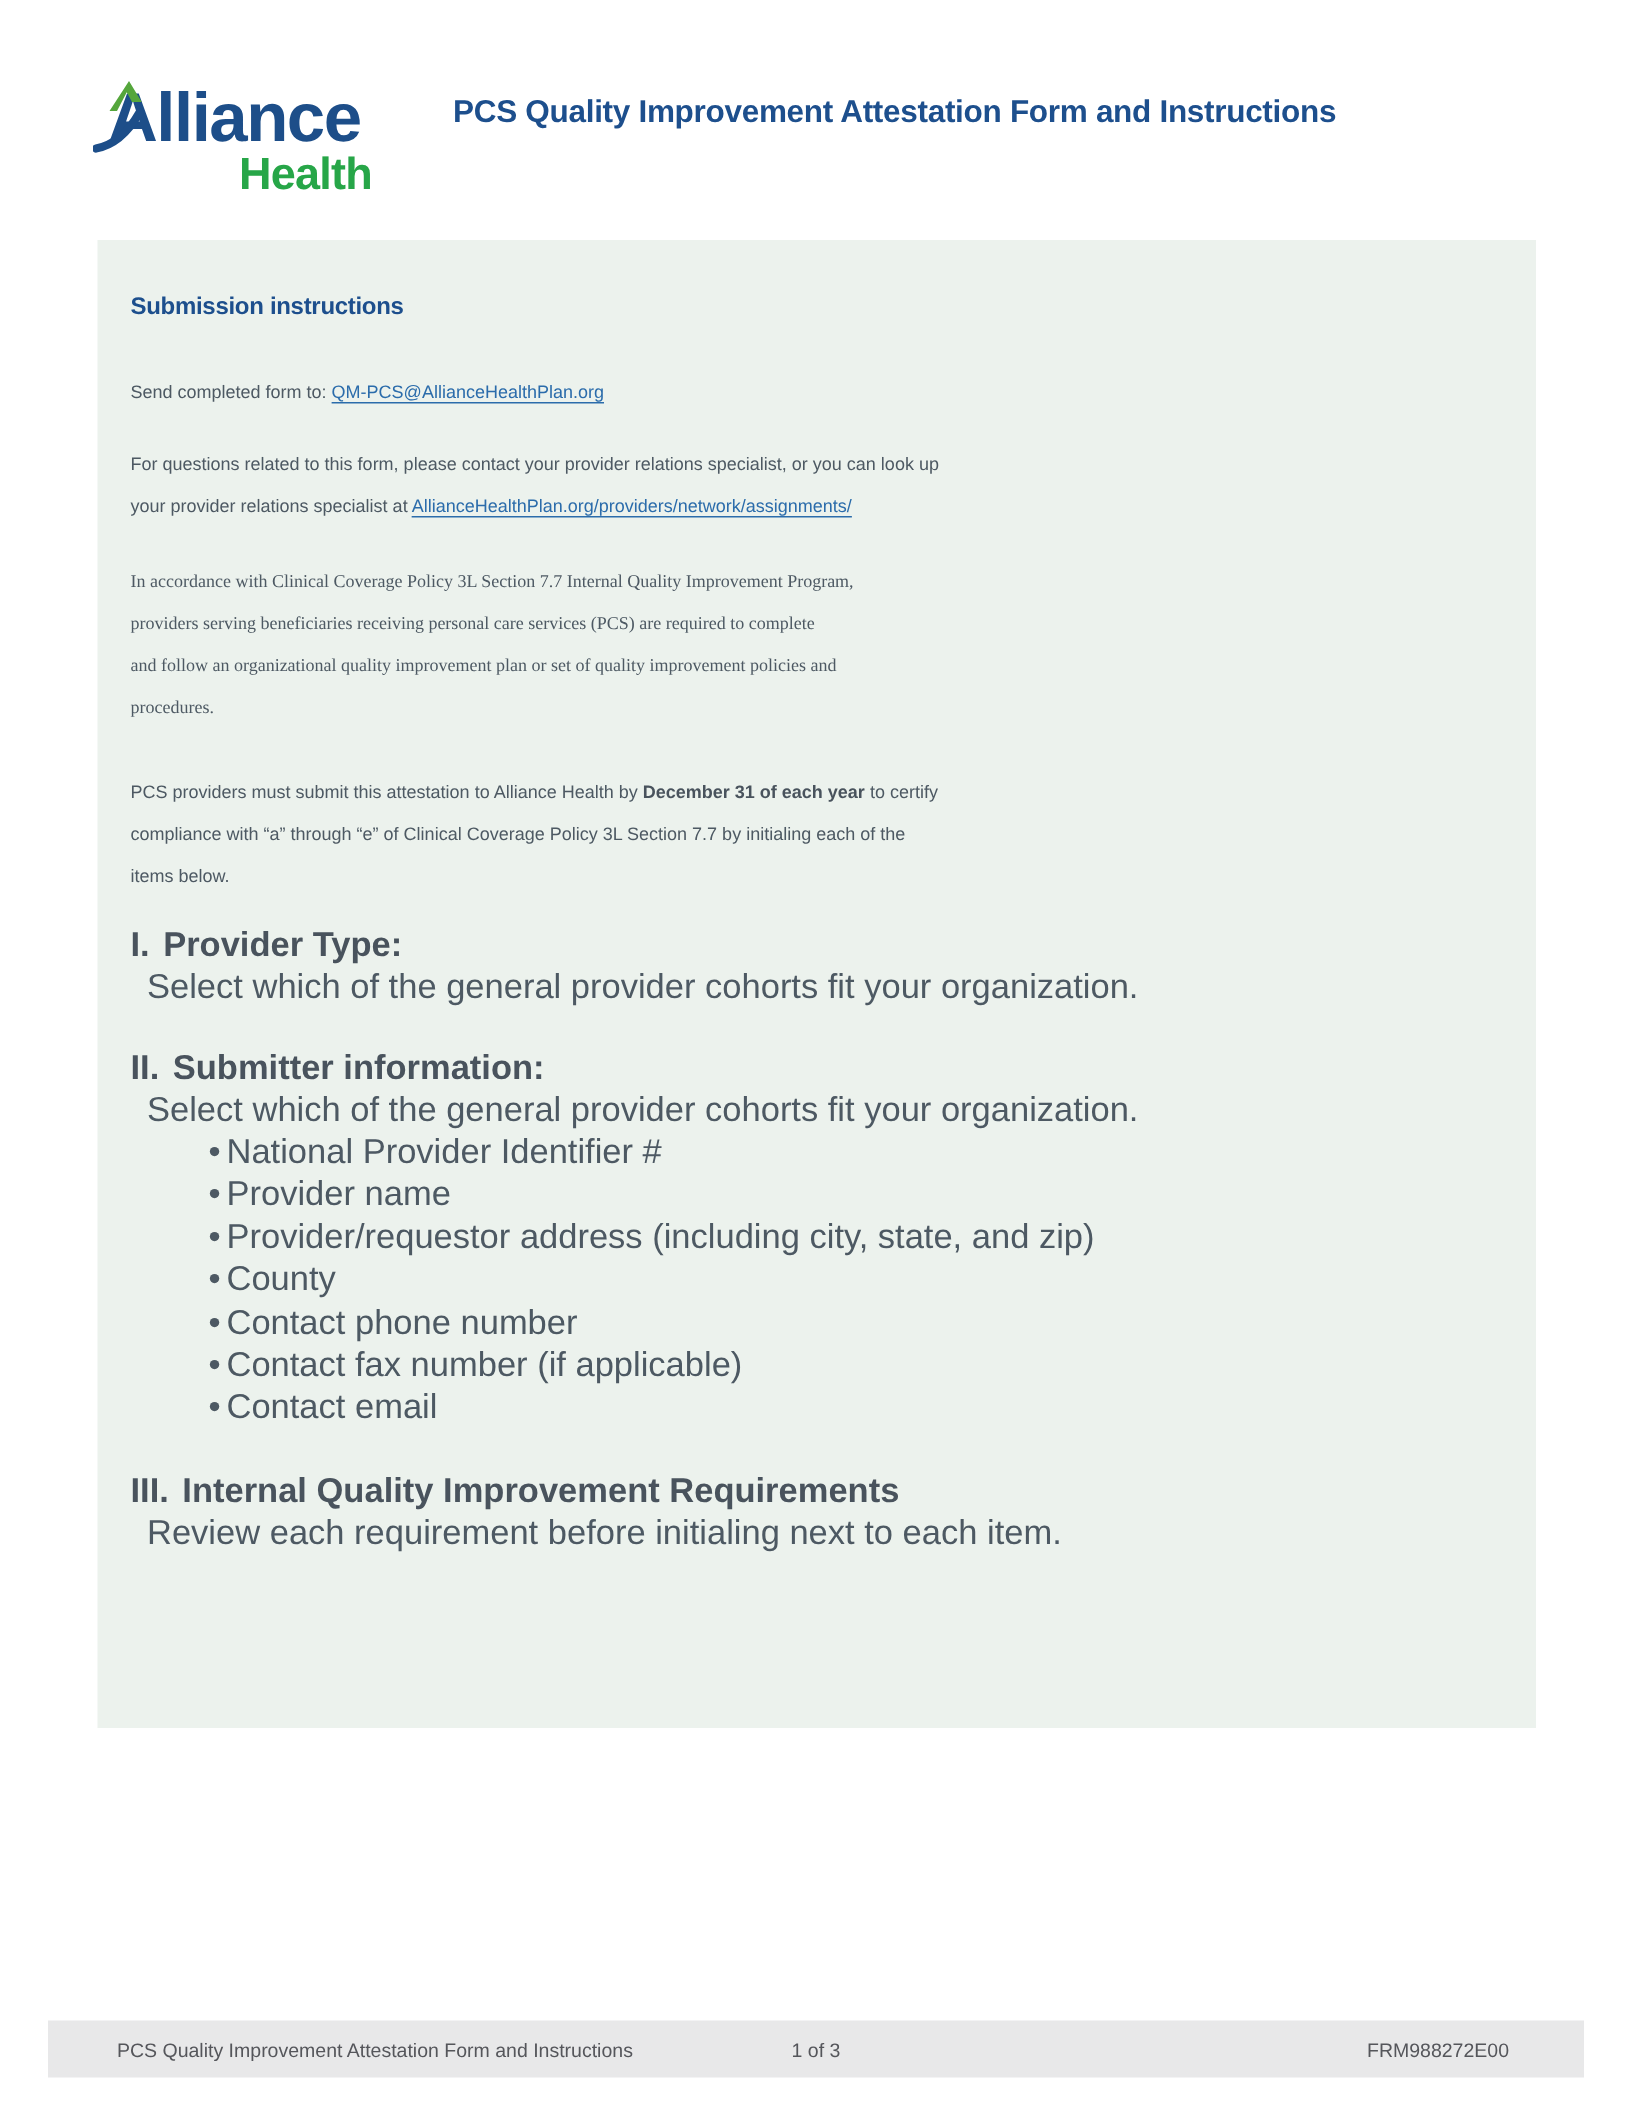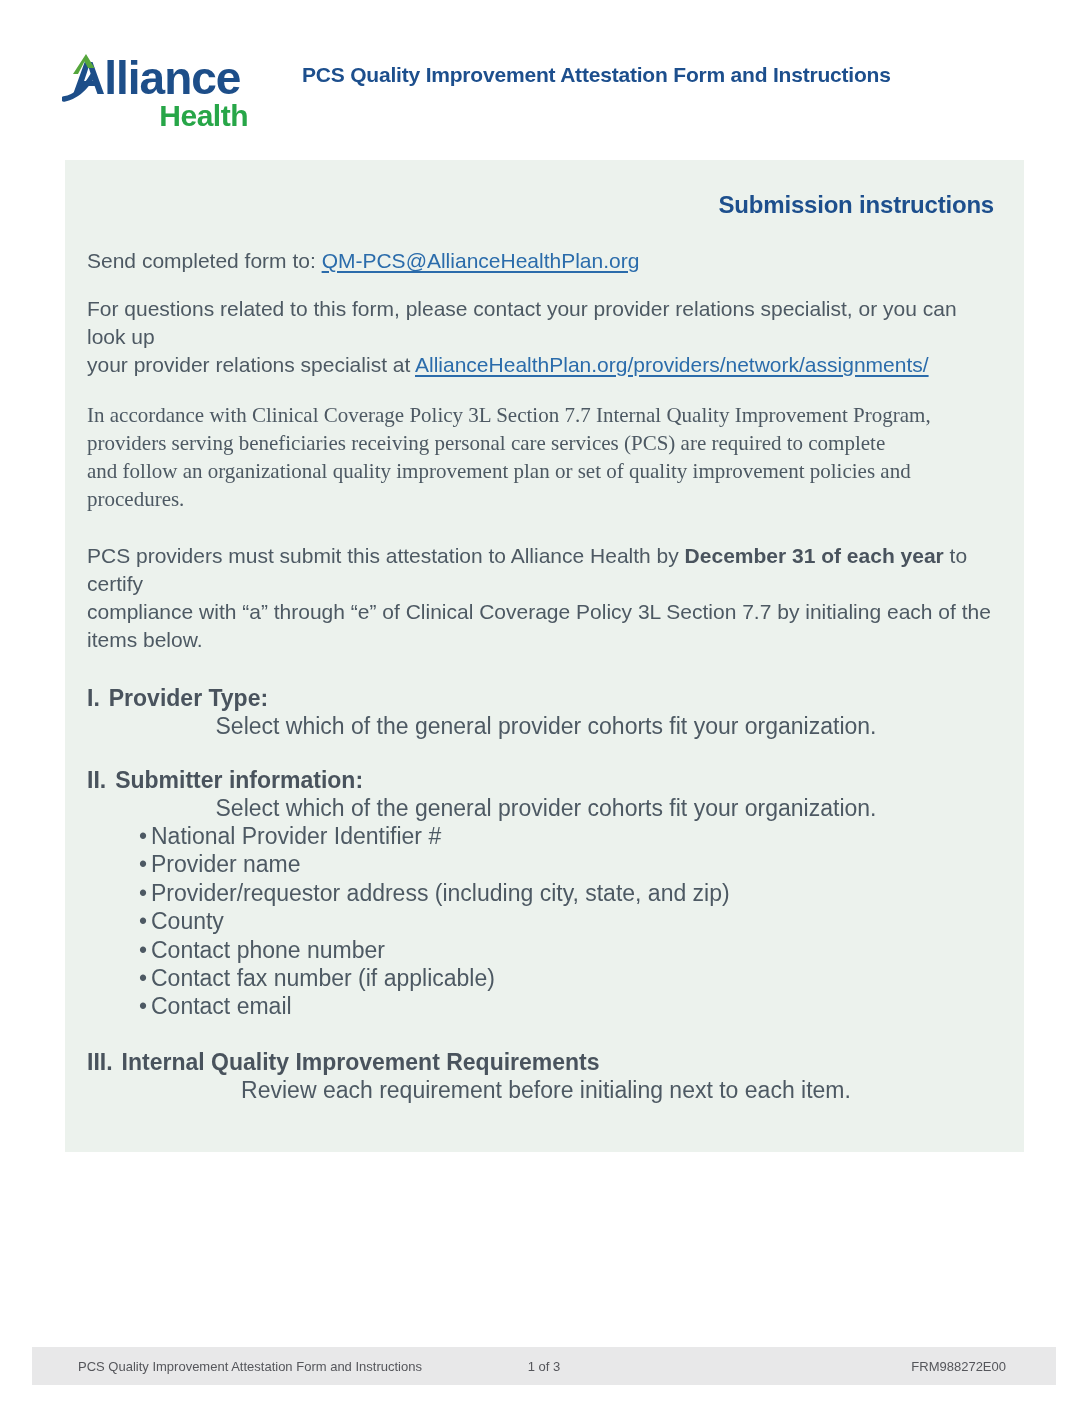--- a/index.html
+++ b/index.html
@@ -36,44 +36,43 @@
   }
 
   
   .panel {
     position:absolute; left:65px; top:160px;
     width:959px; height:992px;
     background:#ecf2ed;
     padding:34px 30px 0 22px;
   }
   .panel-heading {
-    font-size:24px; line-height:22px; font-weight:700;
+    font-size:16px; line-height:22px; font-weight:700;
     color:#1d4f8d; letter-spacing:-0.2px;
     margin:0 0 31px 0;
-    text-align:right;
   }
   .para {
-    font-size:21px; line-height:28px;
+    font-size:12px; line-height:28px;
     white-space:pre-line;
     max-width:912px;
     margin:0 0 20px 0;
   }
   .mb22 { margin-bottom:22px; }
   .mb29 { margin-bottom:29px;font-family:Liberation Serif, serif; }
-  .mb30 { margin-bottom:30px; }
+  .mb30 { margin-bottom:17px; }
   .link {
     color:#2b6cab; text-decoration:underline;
     text-underline-offset:3px;
   }
   .para strong { font-weight:700; color:#49535d; }
 
   .section { font-size:23px; line-height:28px; margin-bottom:26px; }
   .section-head { font-weight:700; color:#49535d; }
   .numeral { display:inline-block; margin-right:9px; }
-  .section-desc { margin-left:11px; max-width:898px;text-align:center; }
+  .section-desc { margin-left:11px; max-width:898px; }
   .bullets {
     list-style:none;
     margin:0 0 0 52px; padding:0;
   }
   .bullets li { line-height:28.4px; }
   .bullets li::before {
     content:"\2022";
     display:inline-block; width:12px;
     color:#4d5963;
   }

